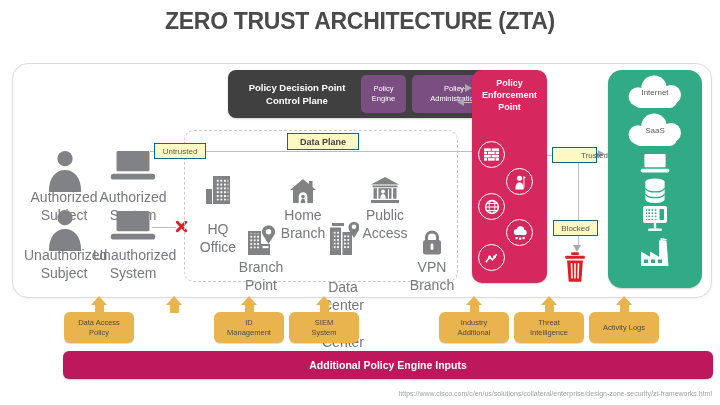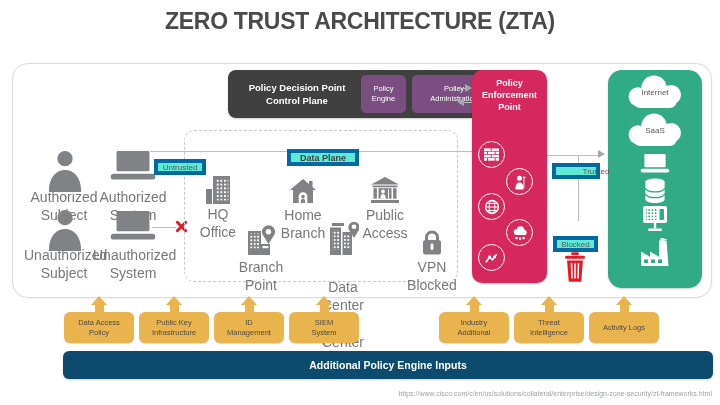--- a/index.html
+++ b/index.html
@@ -10,21 +10,21 @@
   .pre { white-space:pre-line; }
   .ctr { display:flex; align-items:center; justify-content:center; text-align:center; }
 
   .main-title { left:0; right:0; top:8px; text-align:center; font-size:23px; font-weight:bold; color:#4a4a4c; letter-spacing:-0.3px; }
 
   .frame { left:12px; top:63px; width:700px; height:235px; background:#fff; border:1px solid #dcdcdd; border-radius:16px; box-shadow:0 1px 3px rgba(0,0,0,.05); }
 
   .glabel { position:absolute; text-align:center; color:#77787b; font-size:14px; line-height:1.3; white-space:pre-line; }
   .gicon  { fill:#808285; }
 
-  .tag { position:absolute; background:#5eead4; border:4px solid #0369a1; color:#58595b; font-size:8px; display:flex; align-items:center; justify-content:center; z-index:5;margin-top:16px; }
+  .tag { position:absolute; background:#fef9c3; border:1px solid #0369a1; color:#58595b; font-size:8px; display:flex; align-items:center; justify-content:center; z-index:5; }
 
   .line-h, .line-v { position:absolute; background:#bcbdbf; }
   .tri { position:absolute; width:0; height:0; border-style:solid; }
   .tri-r { border-width:4.5px 0 4.5px 7px; border-color:transparent transparent transparent #a7a9ac; }
   .tri-l { border-width:4.5px 7px 4.5px 0; border-color:transparent #a7a9ac transparent transparent; }
   .tri-d { border-width:7px 4.5px 0 4.5px; border-color:#a7a9ac transparent transparent transparent; }
 
   .pdp { left:185px; top:70px; width:272px; height:48px; background:#404040; border-radius:8px; box-shadow:0 1px 2px rgba(0,0,0,.2);margin-left:43px; }
   .pdp-title { position:absolute; left:8px; top:0; width:122px; height:48px; color:#fff; font-weight:bold; font-size:9.5px; line-height:1.4; }
   .pdp-sub { position:absolute; top:5px; height:38px; background:#7a4e80; border-radius:5px; color:#fff; font-size:7.5px; line-height:1.3; }
@@ -42,21 +42,21 @@
   .res-label { position:absolute; left:0; top:266px; width:100%; text-align:center; color:#fff; font-weight:bold; font-size:10px; }
 
   .input-cell { position:absolute; top:296px; width:70px; height:47px; }
   .input-arrow { position:absolute; left:50%; top:0; width:0; height:0; margin-left:-8px;
                  border-left:8px solid transparent; border-right:8px solid transparent; border-bottom:9px solid #e9b44d; }
   .input-arrow::after { content:""; position:absolute; left:-4.5px; top:9px; width:9px; height:8px; background:#e9b44d; }
   .input-box { position:absolute; left:0; top:16px; width:70px; height:31px; background:#e9b44d; border-radius:6px;
                color:#4e4a45; font-size:7.5px; line-height:1.25; display:flex; align-items:center; justify-content:center;
                text-align:center; white-space:pre-line; box-shadow:0 1px 1px rgba(0,0,0,.15); }
 
-  .banner { left:63px; top:351px; width:650px; height:28px; background:#0c4a6e; border-radius:6px;
+  .banner { left:63px; top:351px; width:650px; height:28px; background:#be185d; border-radius:6px;
             color:#fff; font-weight:bold; font-size:10.5px; box-shadow:0 1px 2px rgba(0,0,0,.2); }
 
   .src-url { right:8px; top:390px; font-size:7px; color:#9ba49f; text-align:right; }
 </style>
 </head>
 <body>
 
 <div id="stage">
 
   <div class="abs main-title">ZERO TRUST ARCHITECTURE (ZTA)</div>
@@ -119,21 +119,21 @@
   <svg class="abs gicon" style="left:206px; top:176px;" width="24" height="28" viewBox="0 0 24 28">
     <defs>
         <pattern id="win1" width="3.6" height="3.8" patternUnits="userSpaceOnUse">
           <rect width="1.9" height="2" fill="#fff"></rect>
         </pattern>
       </defs>
     <rect x="7" y="0" width="17" height="28"></rect>
       <rect x="0" y="13" width="6" height="15"></rect>
     <rect x="9.4" y="2.5" width="13" height="22" fill="url(#win1)"></rect>
   </svg>
-  <div class="glabel" style="left:188px; top:205px; width:60px;">HQ Office</div>
+  <div class="glabel" style="left:188px; top:220px; width:60px;">HQ Office</div>
 
   <svg class="abs gicon" style="left:290px; top:179px;" width="26" height="24" viewBox="0 0 26 24">
     <rect x="19" y="2" width="3.5" height="7"></rect>
     <path d="M13 0 L26 11 H23 V24 H3 V11 H0 Z"></path>
     <path d="M8.7 24 v-6.5 a4.3 4.3 0 0 1 8.6 0 V24 Z" fill="#fff"></path>
     <circle cx="13" cy="17.5" r="1.8" fill="#808285"></circle>
     <path d="M10.7 24 c0-3.2 1-4.5 2.3-4.5 s2.3 1.3 2.3 4.5 z" fill="#808285"></path>
   </svg>
   <div class="glabel" style="left:273px; top:206px; width:60px;">Home Branch</div>
 
@@ -180,21 +180,21 @@
     <circle cx="27" cy="5.8" r="2.3" fill="#fff"></circle>
   </svg>
   <div class="glabel" style="left:308px; top:246px; width:70px;margin-top:32px;">Data Center
 Data Center</div>
 
   <svg class="abs" style="left:421px; top:229px;" width="22" height="26" viewBox="0 0 22 26">
     <path d="M5.5 12 V8.5 a5.5 5.5 0 0 1 11 0 V12" fill="none" stroke="#808285" stroke-width="3"></path>
     <rect x="2" y="11" width="18" height="14.5" rx="2.5" fill="#808285"></rect>
     <rect x="9.6" y="14.5" width="2.8" height="6.5" rx="1.4" fill="#fff"></rect>
   </svg>
-  <div class="glabel" style="left:399px; top:258px; width:66px;">VPN Blocked</div>
+  <div class="glabel" style="left:399px; top:258px; width:66px;">VPN Branch</div>
 
   <div class="abs pep">
     <div class="pep-title pre">Policy
 Enforcement
 Point</div>
 
     <div class="pep-circ" style="left:6px; top:71px;">
       <svg width="15" height="13" viewBox="0 0 16 13" fill="#fff">
         <rect x="0" y="0" width="7.2" height="2.7"></rect>
           <rect x="8.2" y="0" width="7.8" height="2.7"></rect>
@@ -327,22 +327,20 @@
     <div class="res-label">Resource</div>
   </div>
 
   <div class="input-cell" style="left:64px;">
     <div class="input-arrow"></div>
     <div class="input-box">Data Access
 Policy</div>
   </div>
   <div class="input-cell" style="left:139px;">
     <div class="input-arrow"></div>
-    <div class="input-box">Public Key
-Infrastructure</div>
   </div>
   <div class="input-cell" style="left:214px;text-decoration:underline;">
     <div class="input-arrow"></div>
     <div class="input-box">ID
 Management</div>
   </div>
   <div class="input-cell" style="left:289px;">
     <div class="input-arrow"></div>
     <div class="input-box">SIEM
 System</div>

